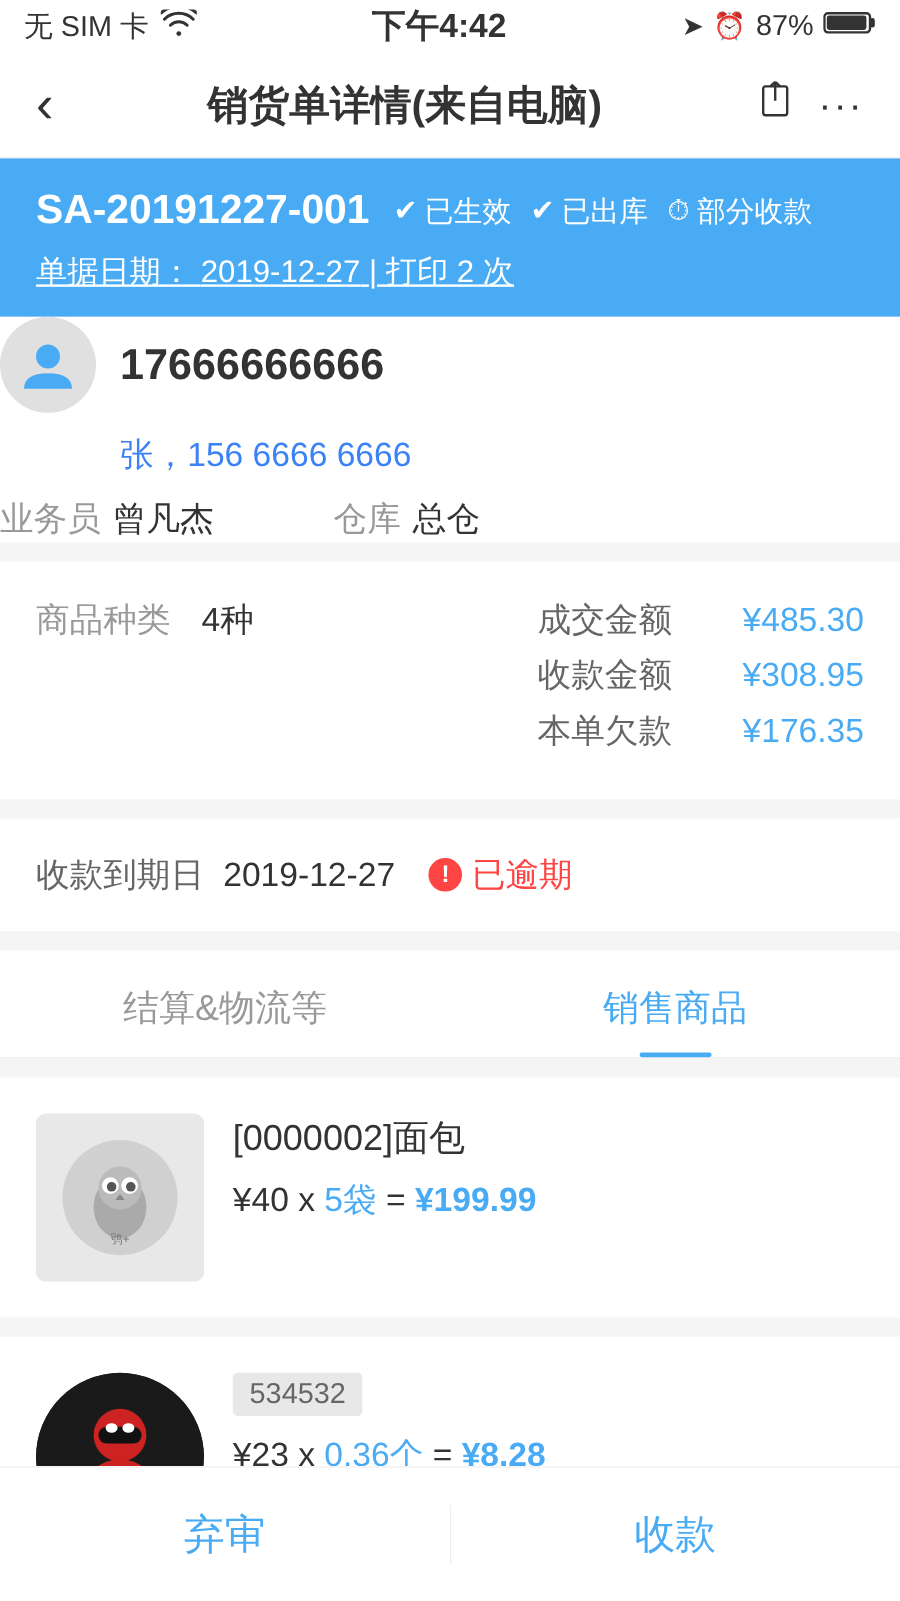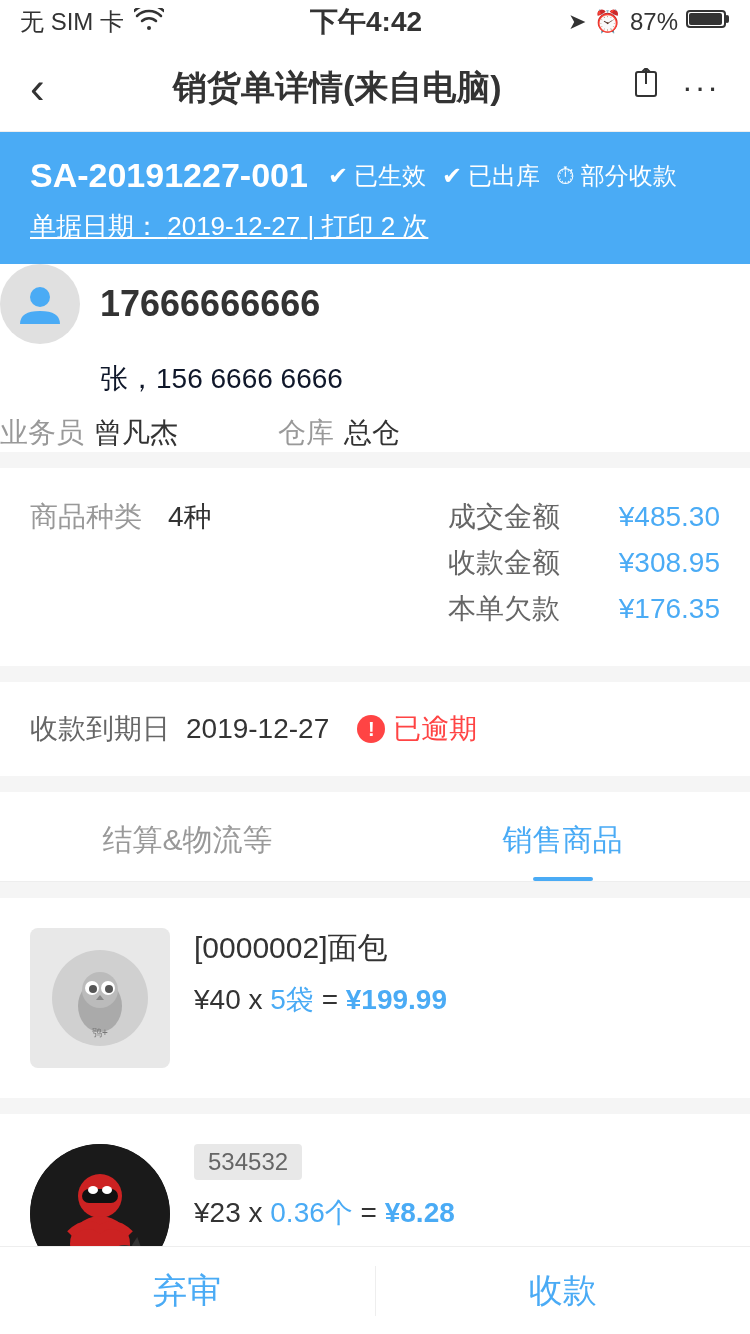--- a/index.html
+++ b/index.html
@@ -91,21 +91,21 @@
       width: 80px;
       height: 80px;
       border-radius: 50%;
       background: #e0e0e0;
       display: flex;
       align-items: center;
       justify-content: center;
       flex-shrink: 0;
     }
     .customer-name { font-size: 36px; font-weight: 600; color: #333; }
-    .customer-info { font-size: 28px; color: #0f172a; margin-left: 100px; margin-bottom: 16px; }
+    .customer-info { font-size: 28px; color: #3b82f6; margin-left: 100px; margin-bottom: 16px; }
     .customer-meta {
       display: flex;
       align-items: center;
       gap: 40px;
       margin-left: 0;
       font-size: 28px;
       color: #666;
     }
     .meta-item { display: flex; align-items: center; gap: 10px; }
     .meta-label { color: #999; }
@@ -234,21 +234,21 @@
     .product-price { font-size: 28px; color: #333; }
     .price-qty { color: #4AABF5; }
     .price-total { color: #4AABF5; font-weight: 600; }
 
     
     .bottom-bar {
       position: fixed;
       bottom: 0;
       left: 0;
       width: 750px;
-      height: 88px;
+      height: 112px;
       background: #fff;
       border-top: 1px solid #eee;
       display: flex;
       align-items: center;
     }
     .bottom-btn {
       flex: 1;
       text-align: center;
       font-size: 34px;
       color: #4AABF5;

